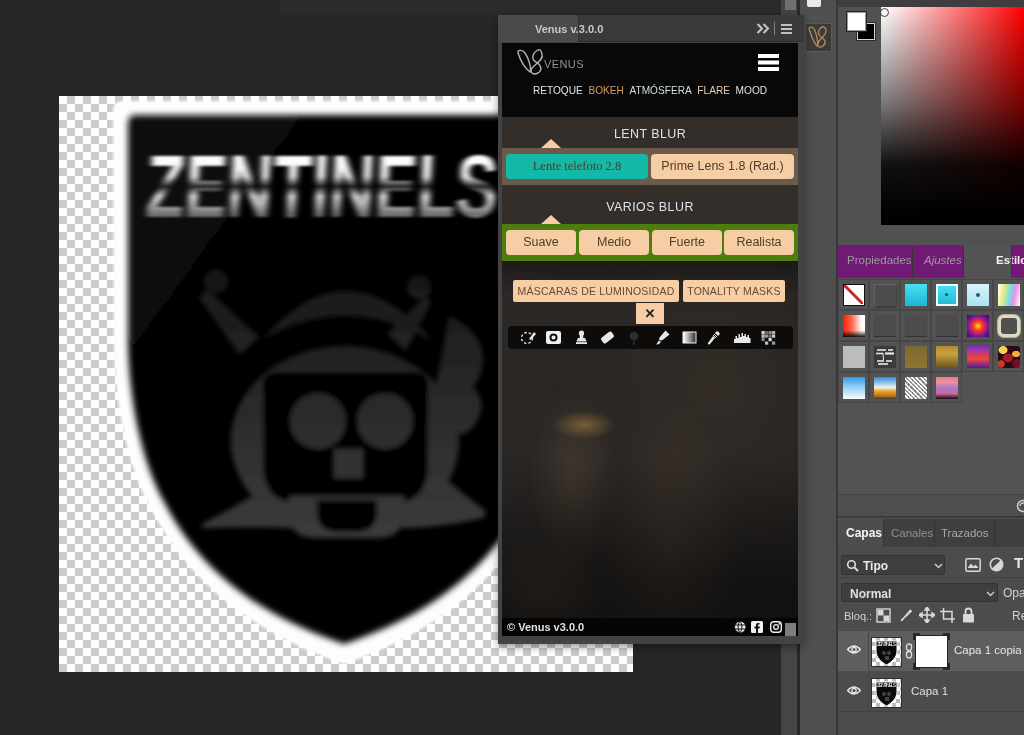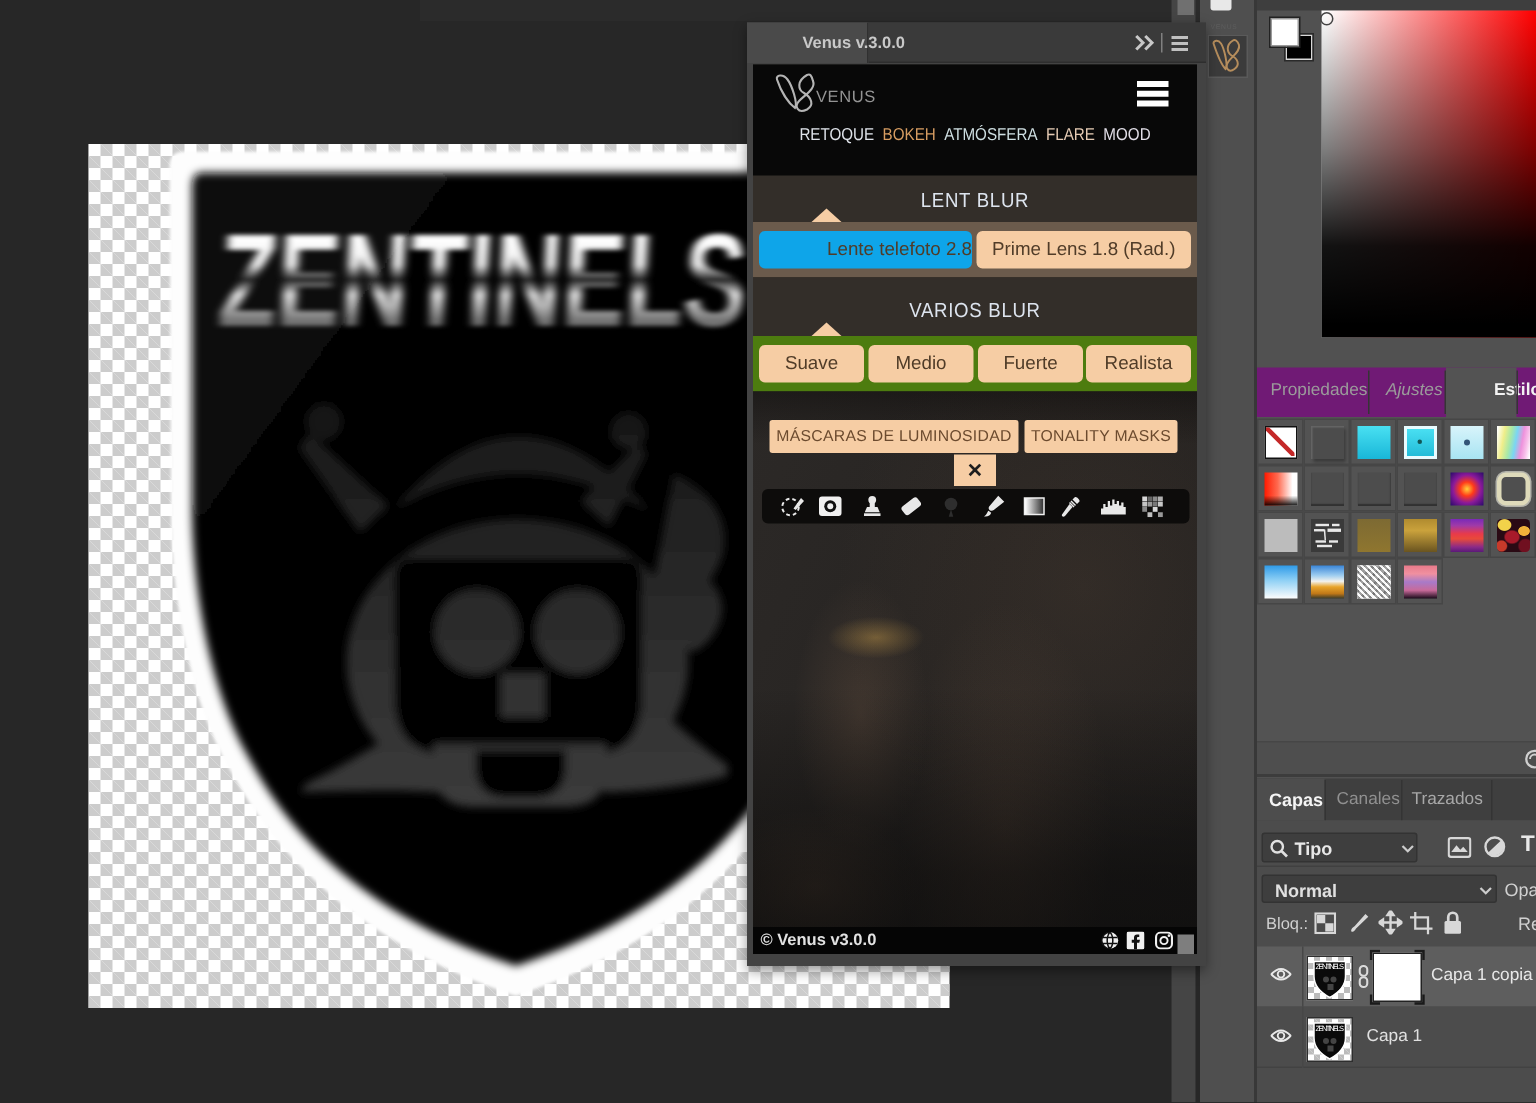--- a/index.html
+++ b/index.html
@@ -361,21 +361,21 @@
           <span style="color:#dfe3ea;">RETOQUE</span>&nbsp;&nbsp;<span style="color:#d79d62;">BOKEH</span>&nbsp;&nbsp;<span style="color:#cfdfe2;">ATMÓSFERA</span>&nbsp;&nbsp;<span style="color:#e5cbb4;">FLARE</span>&nbsp;&nbsp;<span style="color:#e2dfe8;">MOOD</span>
         </div>
       </div>
 
       <div class="abs" style="left:0;top:74px;width:296px;height:31px;background:#332e29;">
         <div style="text-align:center;margin-top:9px;font-size:13.5px;letter-spacing:0.5px;color:#dde4ee;transform:scaleX(0.92);">LENT BLUR</div>
       </div>
 
       <div class="abs" style="left:0;top:105px;width:296px;height:37px;background:#6b5b4c;">
         <div class="abs" style="left:39px;top:-9px;width:0;height:0;border-left:10px solid transparent;border-right:10px solid transparent;border-bottom:9px solid #f6cda4;"></div>
-        <div class="abs" style="left:4px;top:6px;width:142px;height:25px;background:#0ea5e9;border-radius:4px;text-align:right;line-height:25px;font-size:12.5px;color:#503c28;">Lente telefoto 2.8</div>
+        <div class="abs" style="left:4px;top:6px;width:142px;height:25px;background:#14b8a6;border-radius:4px;text-align:center;line-height:25px;font-size:12.5px;color:#503c28;font-family:Liberation Serif, serif;">Lente telefoto 2.8</div>
         <div class="abs" style="left:149px;top:6px;width:143px;height:25px;background:#f6cda4;border-radius:4px;text-align:center;line-height:25px;font-size:12.5px;color:#503c28;">Prime Lens 1.8 (Rad.)</div>
       </div>
 
       <div class="abs" style="left:0;top:142px;width:296px;height:39px;background:#332e29;">
         <div style="text-align:center;margin-top:14px;font-size:13.5px;letter-spacing:0.5px;color:#dde4ee;transform:scaleX(0.92);">VARIOS BLUR</div>
       </div>
 
       <div class="abs" style="left:0;top:181px;width:296px;height:37px;background:#4d7c0f;">
         <div class="abs" style="left:39px;top:-9px;width:0;height:0;border-left:10px solid transparent;border-right:10px solid transparent;border-bottom:9px solid #f6cda4;"></div>
         <div class="abs" style="left:4px;top:6px;width:70px;height:25px;background:#f6cda4;border-radius:4px;text-align:center;line-height:25px;font-size:12.5px;color:#503c28;">Suave</div>

